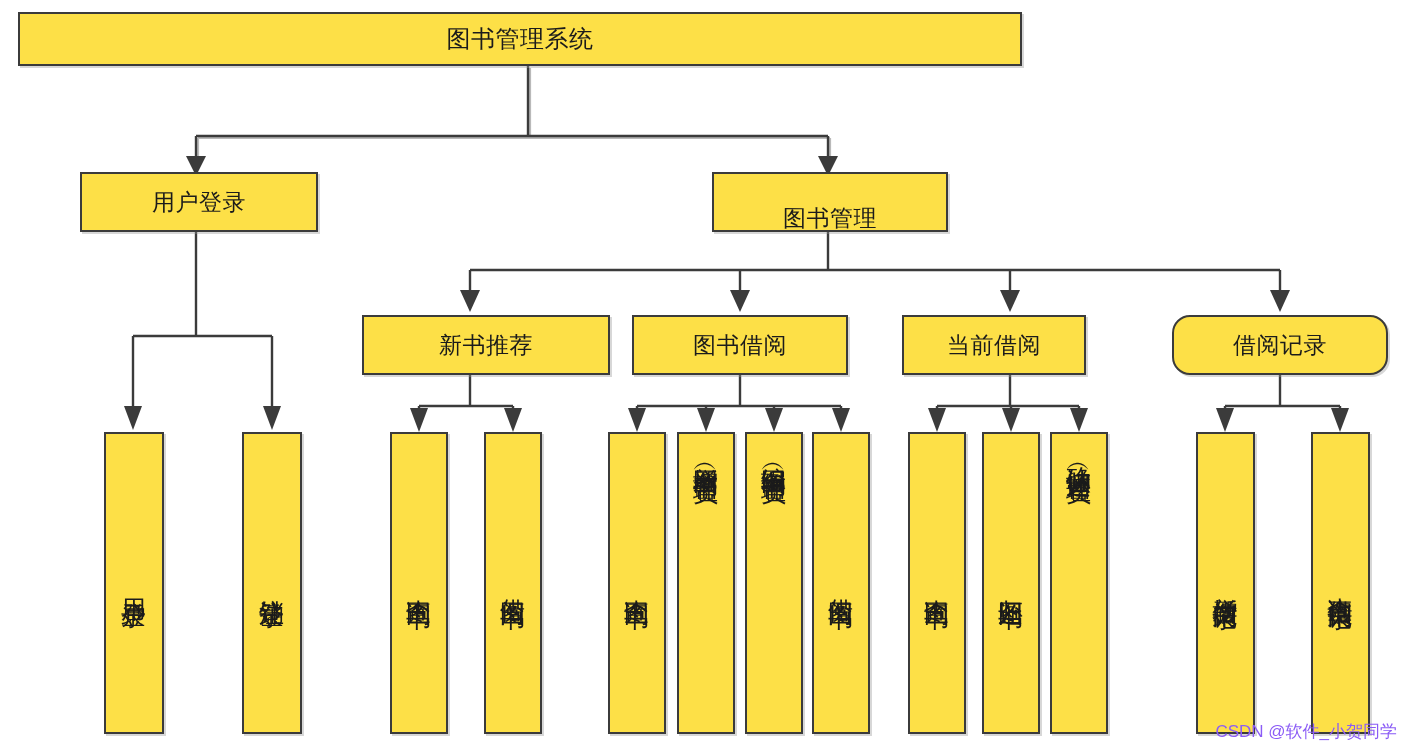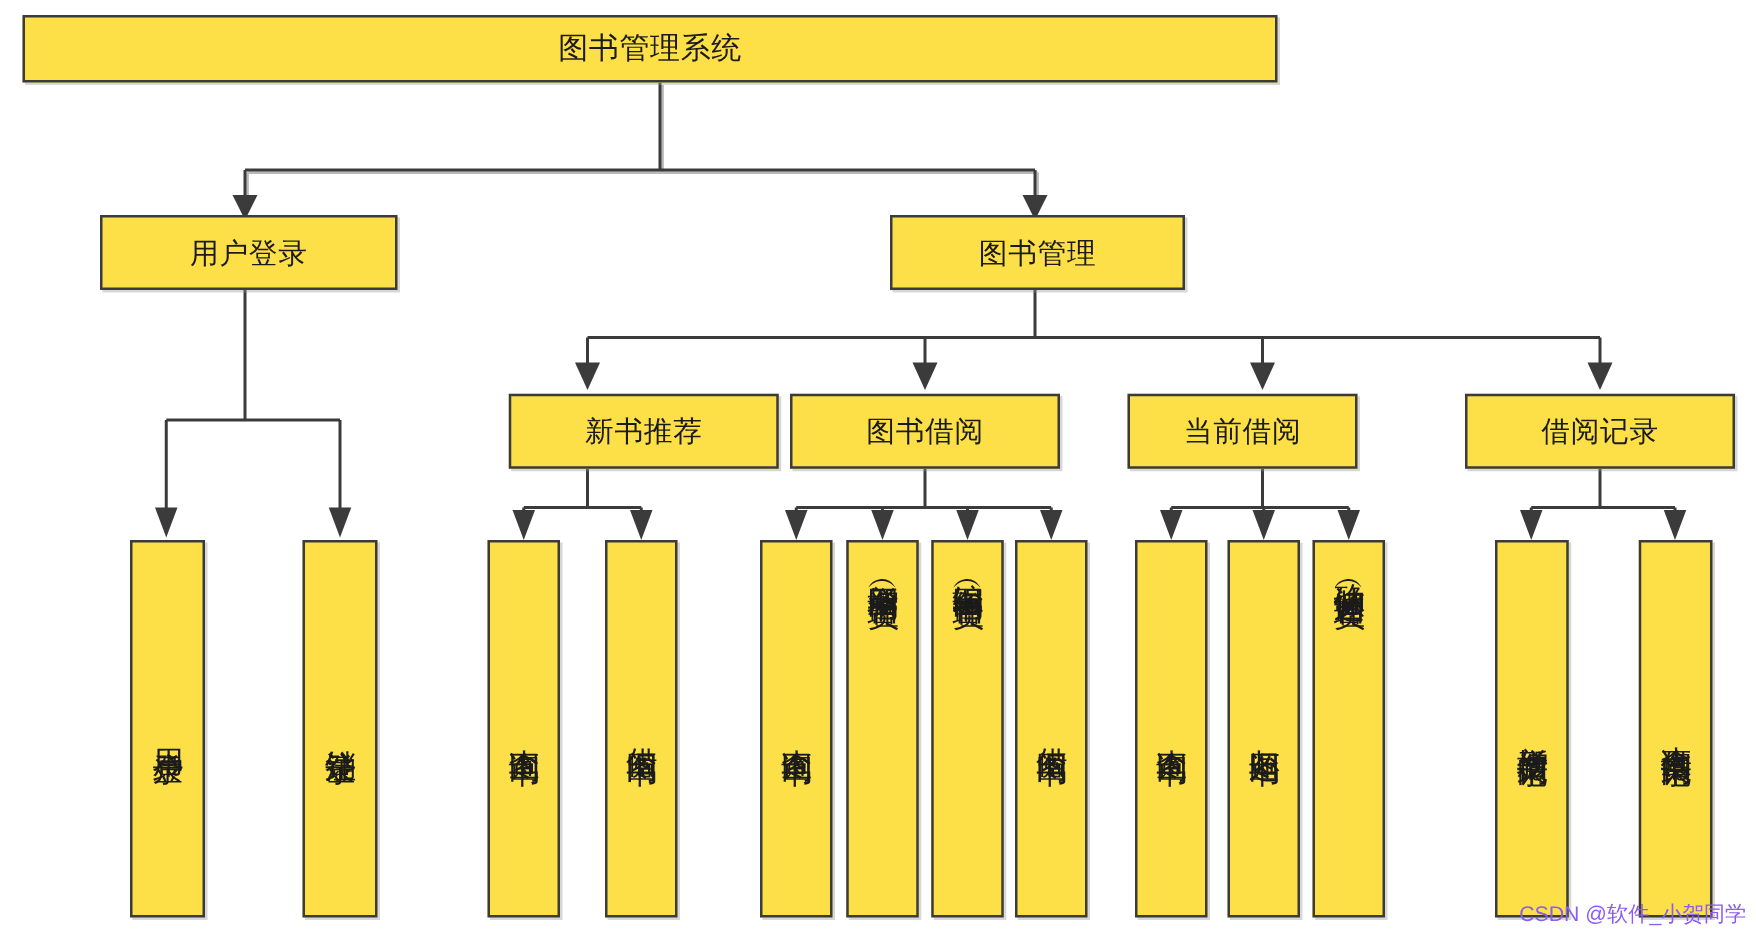--- a/index.html
+++ b/index.html
@@ -127,34 +127,34 @@
     <polygon class="arrow" points="1331,408 1349,408 1340,432"></polygon>
   </svg>
 
   <div class="node h root" style="left:18px;top:12px;width:1004px;height:54px;">
     <span class="lbl">图书管理系统</span>
   </div>
 
   <div class="node h" style="left:80px;top:172px;width:238px;height:60px;">
     <span class="lbl">用户登录</span>
   </div>
-  <div class="node h" style="left:712px;top:172px;width:236px;height:60px;">
+  <div class="node h" style="left:712px;top:172px;width:236px;height:60px;align-items:flex-end;">
     <span class="lbl">图书管理</span>
   </div>
 
-  <div class="node h" style="left:362px;top:315px;width:216px;height:60px;margin-left:45px;">
+  <div class="node h" style="left:362px;top:315px;width:248px;height:60px;">
     <span class="lbl">新书推荐</span>
   </div>
   <div class="node h" style="left:632px;top:315px;width:216px;height:60px;">
     <span class="lbl">图书借阅</span>
   </div>
   <div class="node h" style="left:902px;top:315px;width:184px;height:60px;">
     <span class="lbl">当前借阅</span>
   </div>
-  <div class="node h" style="left:1172px;top:315px;width:216px;height:60px;">
+  <div class="node h" style="left:1172px;top:315px;width:216px;height:60px;border-radius:18px;">
     <span class="lbl">借阅记录</span>
   </div>
 
   <div class="node v mid" style="left:104px;top:432px;width:60px;height:302px;">
     <span class="lbl">用户登录</span>
   </div>
   <div class="node v mid" style="left:242px;top:432px;width:60px;height:302px;">
     <span class="lbl">注销登录</span>
   </div>
 

